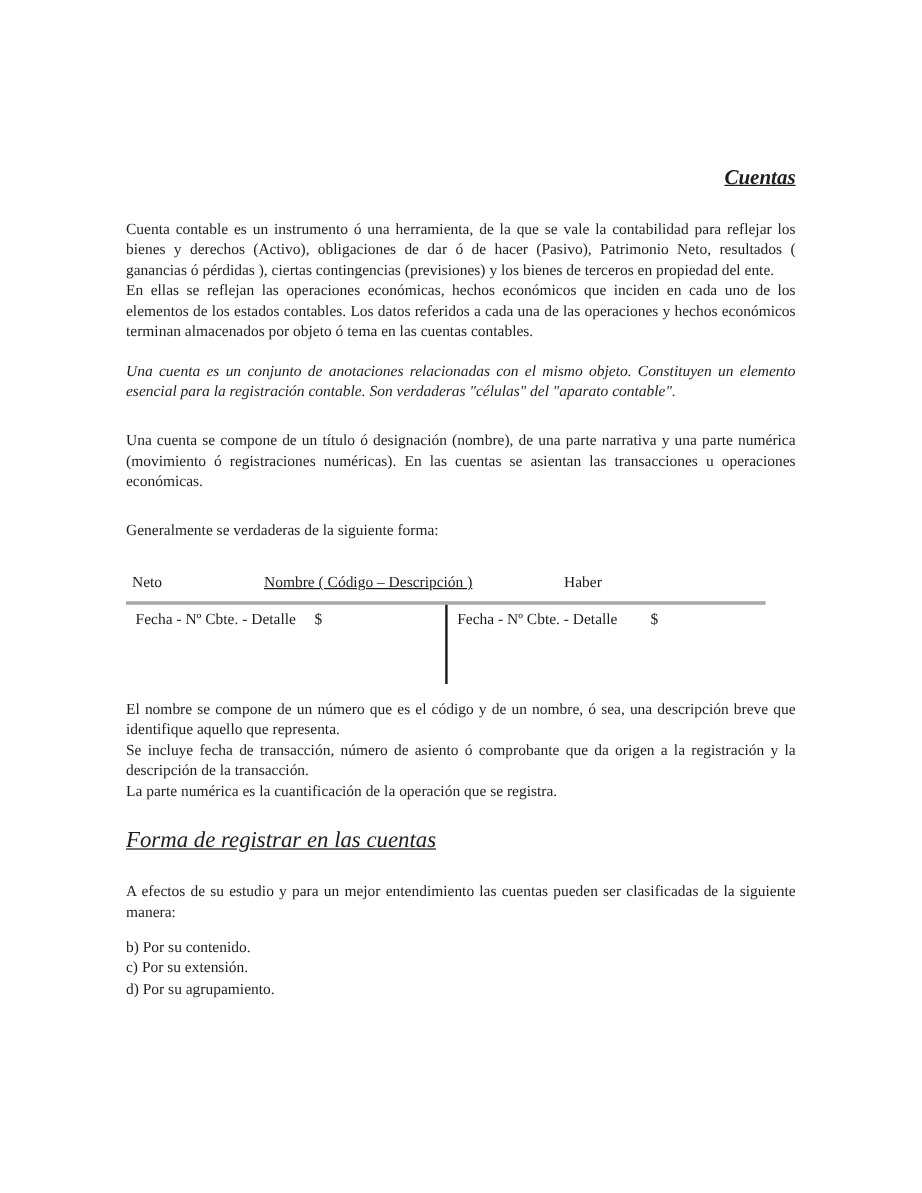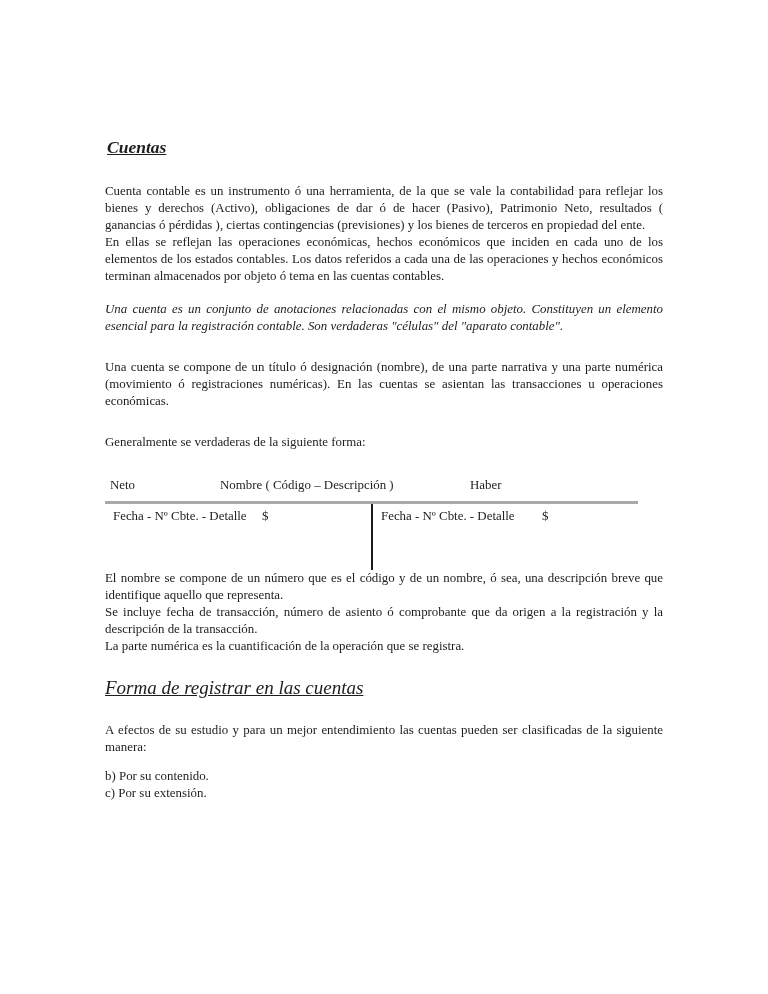--- a/index.html
+++ b/index.html
@@ -20,33 +20,33 @@
     font-size: 12.9px;
     line-height: 17px;
     text-align: justify;
   }
   .doc-title {
     font-size: 17.5px;
     font-weight: bold;
     font-style: italic;
     text-decoration: underline;
     margin: 0 0 27px 2px;
-    text-align: left;
+    text-align: right;
   }
   p { margin: 0; }
   .gap-17 { margin-top: 17px; }
   .gap-12 { margin-top: 24px; }
-  .gap-13 { }
+  .gap-13 { margin-top: 13px; }
 
   
   .taccount { text-align: left; }
   .thead { position: relative; height: 17px; margin-top: 26px; }
   .thead span { position: absolute; white-space: nowrap; }
   .th-debe  { left: 5px; }
-  .th-nombre { left: 115px; }
+  .th-nombre { left: 115px; text-decoration: underline; }
   .th-haber { left: 365px; }
   .trule {
     width: 533px;
     height: 3px;
     background: #a9a9a9;
     margin-top: 7px;
   }
   .tbody { position: relative; height: 66px; }
   .tbody span { position: absolute; white-space: nowrap; top: 4px; }
   .tdivider {
@@ -111,16 +111,17 @@
     <p>Se incluye fecha de transacción, número de asiento ó comprobante que da origen a la registración y la descripción de la transacción.</p>
     <p>La parte numérica es la cuantificación de la operación que se registra.</p>
 
     <h2 class="section-heading">Forma de registrar en las cuentas</h2>
 
     <p class="classification-intro">A efectos de su estudio y para un mejor entendimiento las cuentas pueden ser clasificadas de la siguiente manera:</p>
 
     <div class="class-list">
       <div>b) Por su contenido.</div>
       <div>c) Por su extensión.</div>
+      <div>d) Por su agrupamiento.</div>
     </div>
 
   </div>
 </div>
 
 </body></html>

